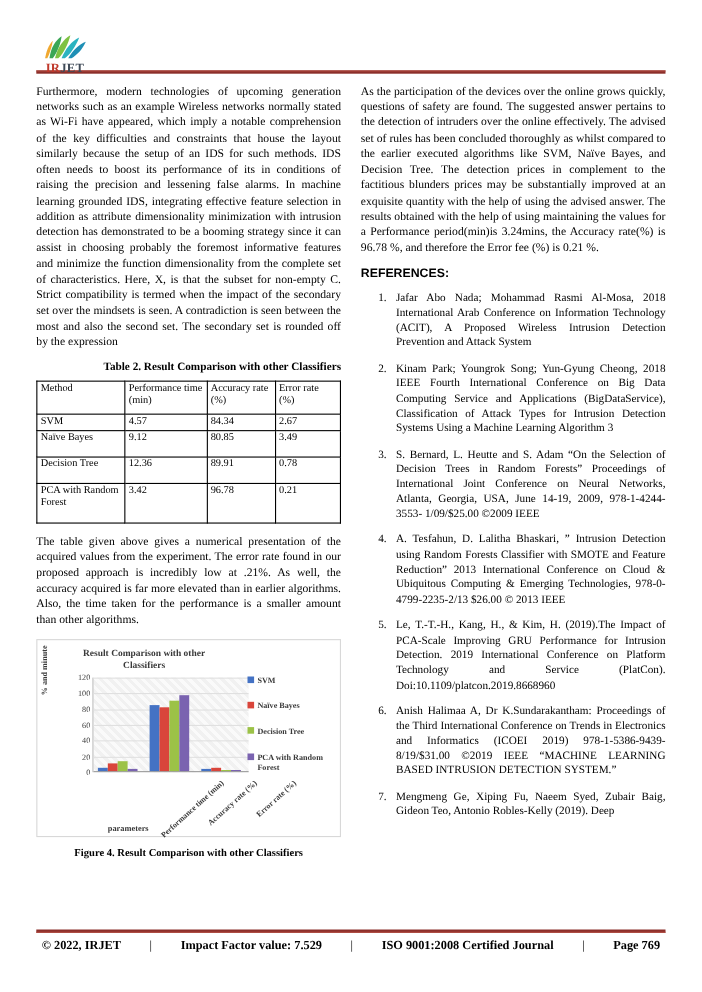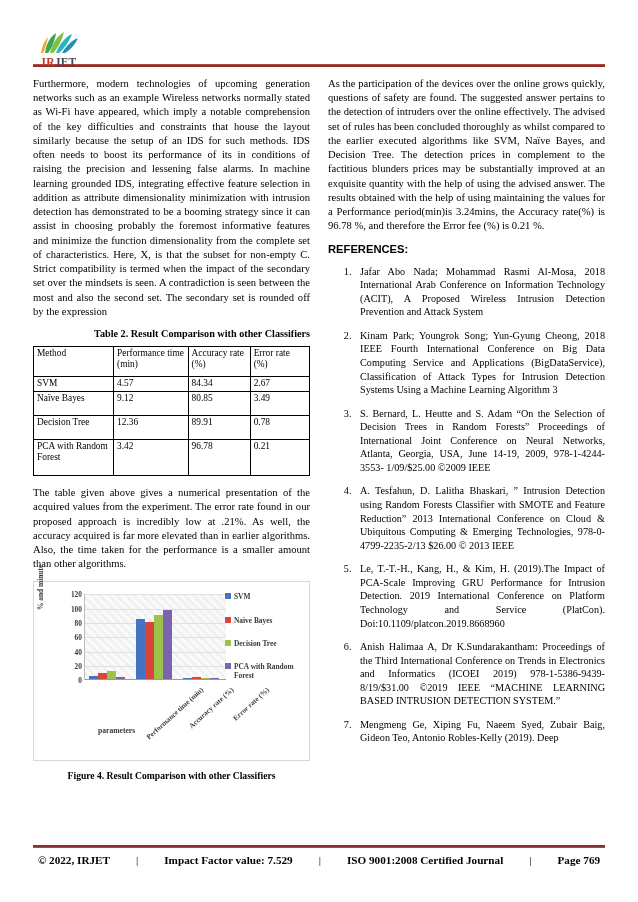--- a/index.html
+++ b/index.html
@@ -211,21 +211,21 @@
   }
   .ylabels {
     position: absolute;
     left: 18px; top: 0;
     width: 26px; height: 92px;
   }
   .ylab {
     position: absolute;
     right: 0;
     font-family: "Liberation Serif", serif;
-    font-weight: bold;
+    font-weight: normal;
     font-size: 7.4px;
     color: #3a3a3a;
     transform: translateY(-50%);
   }
   .ytitle {
     position: absolute;
     left: -2px; top: 22px;
     font-family: "Liberation Serif", serif;
     font-weight: bold;
     font-size: 7.4px;
@@ -407,20 +407,21 @@
             <td class="tall3">3.42</td>
             <td class="tall3">96.78</td>
             <td class="tall3">0.21</td>
           </tr>
         </tbody>
       </table>
 
       <p class="body" style="margin-top:10px">The table given above gives a numerical presentation of the acquired values from the experiment. The error rate found in our proposed approach is incredibly low at .21%. As well, the accuracy acquired is far more elevated than in earlier algorithms. Also, the time taken for the performance is a smaller amount than other algorithms.</p>
 
       <div class="figwrap">
+        <div class="chart-title">Result Comparison with other Classifiers</div>
         <div class="chart-area">
           <div class="ytitle">% and minute</div>
           <div class="ylabels">
               <div class="ylab" style="top: 92px;">0</div>
               <div class="ylab" style="top: 77.6667px;">20</div>
               <div class="ylab" style="top: 63.3333px;">40</div>
               <div class="ylab" style="top: 49px;">60</div>
               <div class="ylab" style="top: 34.6667px;">80</div>
               <div class="ylab" style="top: 20.3333px;">100</div>
               <div class="ylab" style="top: 6px;">120</div>

